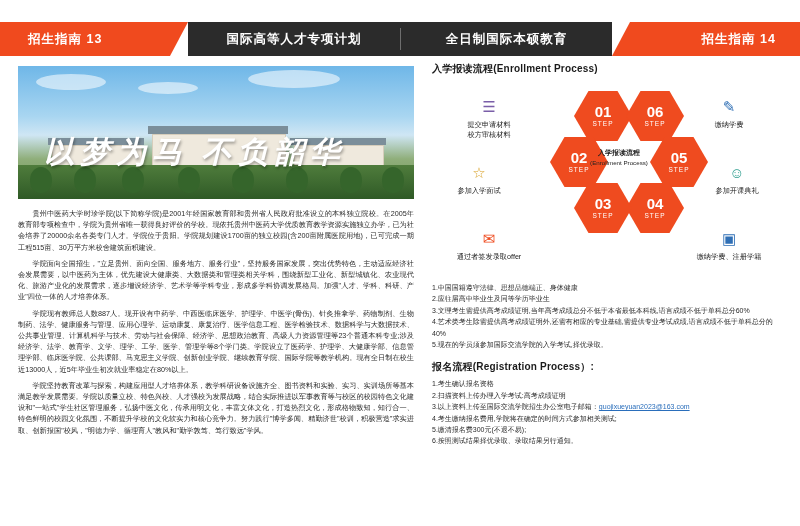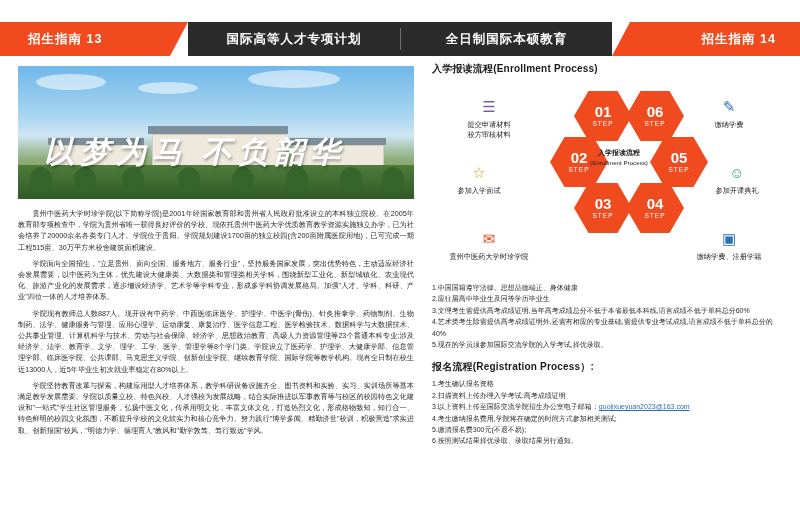--- a/index.html
+++ b/index.html
@@ -386,21 +386,21 @@
         <span>参加入学面试</span>
       </div>
 
       <div class="node teal node-4">
         <span class="ico">☺</span>
         <span>参加开课典礼</span>
       </div>
 
       <div class="node node-5">
         <span class="ico">✉</span>
-        <span>贵州中医药大学时珍学院</span>
+        <span>通过者签发录取offer</span>
       </div>
 
       <div class="node blue node-6">
         <span class="ico">▣</span>
         <span>缴纳学费、注册学籍</span>
       </div>
 
       <div class="hex-wrap">
         <div class="hex hex-01">
           <span class="num">01</span>

